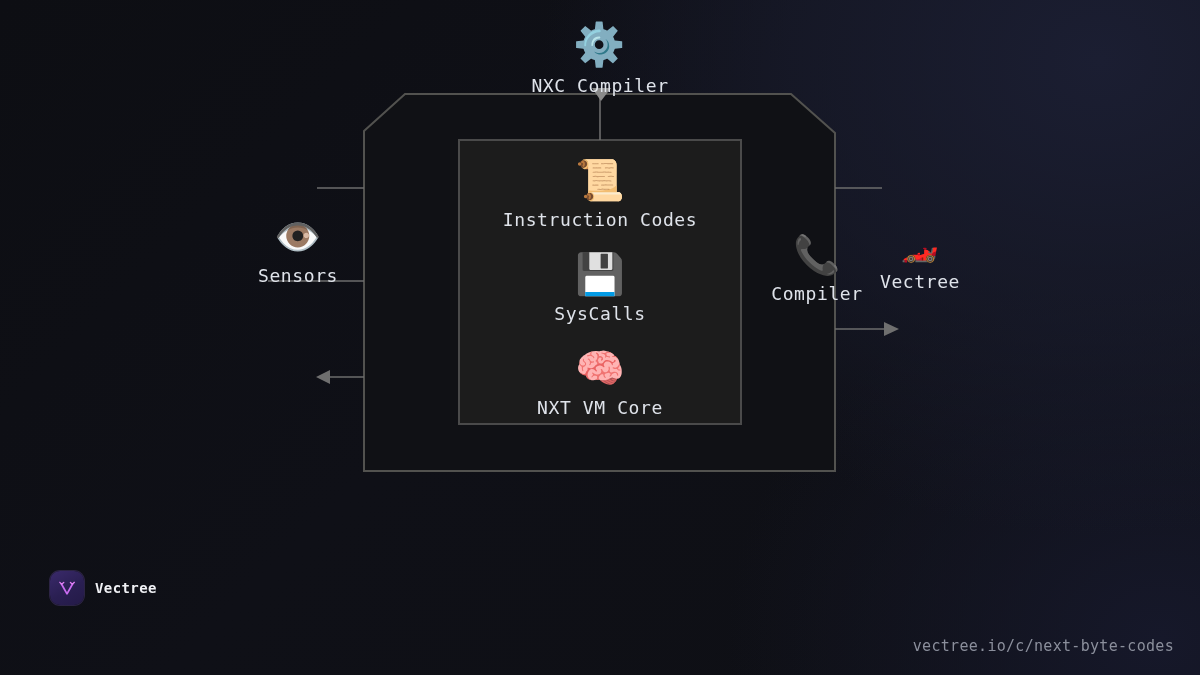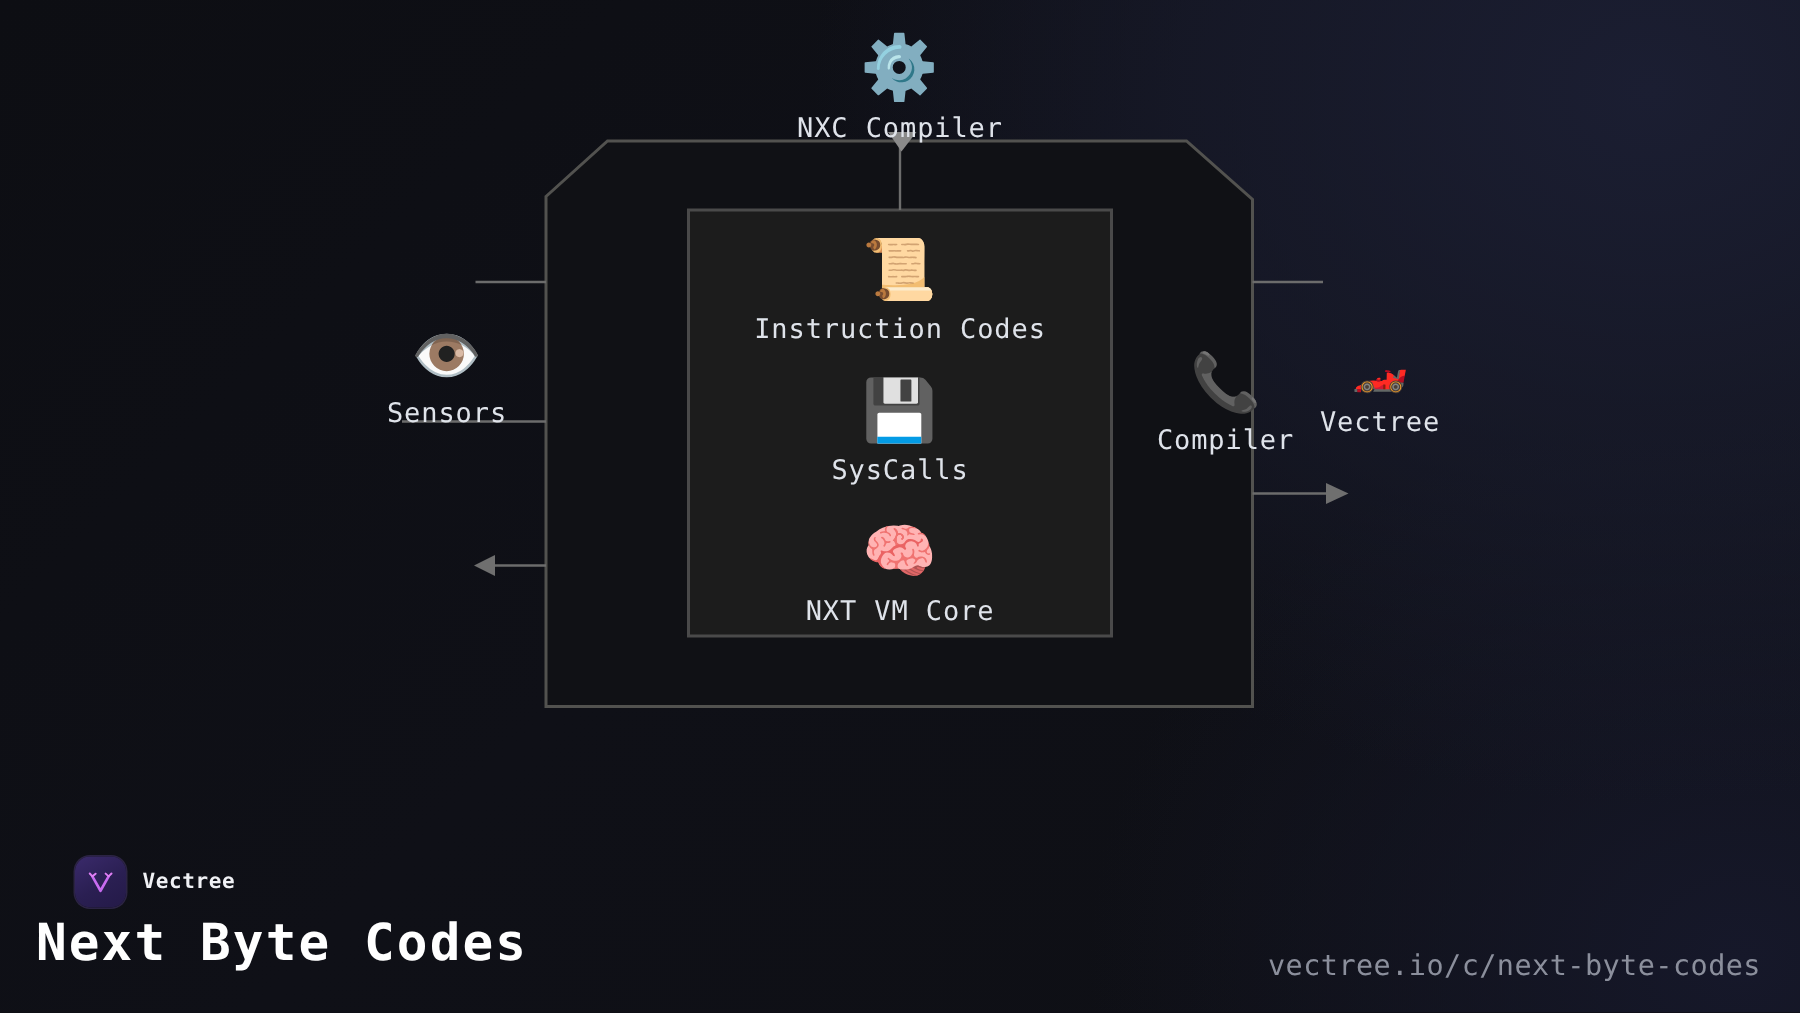--- a/index.html
+++ b/index.html
@@ -102,21 +102,21 @@
     font-size:34px;
     font-weight:bold;
     letter-spacing:1.4px;
     white-space:nowrap;
   }
   #footer-url {
     position:absolute;
     right:26px; bottom:20px;
     color:#8b8f9c;
     font-family:"DejaVu Sans Mono", monospace;
-    font-size:19px;
+    font-size:15px;
     letter-spacing:0.3px;
     white-space:nowrap;
   }
 </style>
 </head>
 <body>
 
 <div id="stage">
 
   <svg id="wires" viewBox="0 0 1200 675" xmlns="http://www.w3.org/2000/svg">
@@ -193,18 +193,17 @@
       <div id="brand-logo">
         <svg width="20" height="20" viewBox="0 0 24 24" xmlns="http://www.w3.org/2000/svg">
           <path d="M5.5 7.5 L12 19 L18.5 7.5" fill="none" stroke="#c86bf0" stroke-width="2.1" stroke-linecap="round" stroke-linejoin="round"></path>
           <path d="M5.5 7.5 L3.4 5.2 M5.5 7.5 L8.1 5.4" fill="none" stroke="#e07ff5" stroke-width="1.6" stroke-linecap="round"></path>
           <path d="M18.5 7.5 L16.1 5.3 M18.5 7.5 L20.8 5.2" fill="none" stroke="#e07ff5" stroke-width="1.6" stroke-linecap="round"></path>
         </svg>
       </div>
       <span id="brand-name">Vectree</span>
     </div>
 
-    <div id="page-title">Next Byte Codes</div>
 
     <div id="footer-url">vectree.io/c/next-byte-codes</div>
   </div>
 
 </div>
 
 </body></html>

